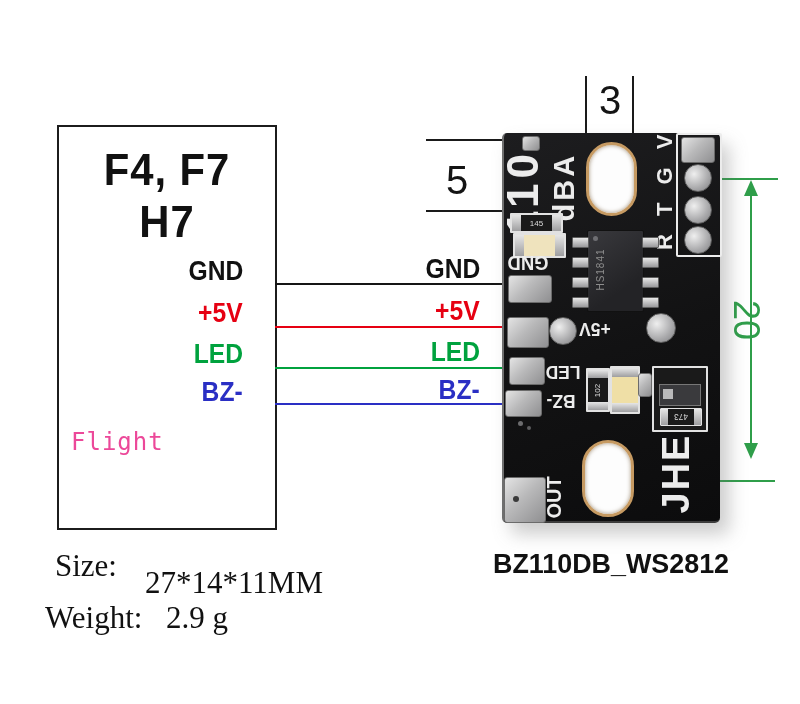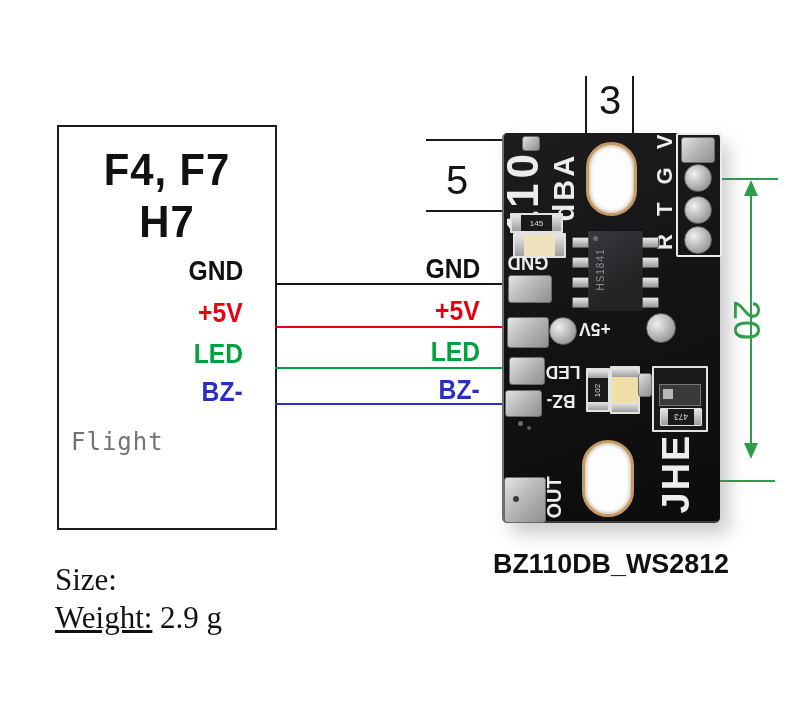--- a/index.html
+++ b/index.html
@@ -6,21 +6,21 @@
   #stage{position:relative;width:800px;height:704px;background:#fff;overflow:hidden;
          font-family:"Liberation Sans",sans-serif;}
   .abs{position:absolute;}
   
   .fc-box{left:57px;top:125px;width:216px;height:401px;border:2px solid #1c1c1c;background:#fff;}
   .fc-title{left:0;width:100%;text-align:center;font-weight:bold;font-size:44px;color:#111;
             letter-spacing:1px;transform:scaleX(0.95);}
   .pinlbl{font-weight:bold;font-size:28px;line-height:28px;text-align:right;
           transform:scaleX(0.88);transform-origin:100% 50%;white-space:nowrap;}
   .c-gnd{color:#111111;} .c-5v{color:#e60012;} .c-led{color:#00a23e;} .c-bz{color:#2a2fc4;}
-  .fc-cap{font-family:"DejaVu Sans Mono",monospace;font-size:24px;color:#737373;letter-spacing:1px;}
+  .fc-cap{font-family:"DejaVu Sans Mono",monospace;font-size:24px;color:#ec4899;letter-spacing:1px;}
   
   .wire{height:2px;}
   .w-gnd{background:#151515;} .w-5v{background:#e60012;} .w-led{background:#00a23e;} .w-bz{background:#2a2fc4;}
   
   .dimline{background:#1a1a1a;}
   .dimtxt{font-size:40px;color:#141414;}
   .g-line{background:#2f9e4a;}
   .g-txt{color:#2f9e4a;font-size:36px;text-align:center;}
   .arrow-up{width:0;height:0;border-left:7px solid transparent;border-right:7px solid transparent;
             border-bottom:16px solid #2f9e4a;}
@@ -178,17 +178,18 @@
     <div class="abs pad" style="left:0px;top:344px;width:40px;height:44px;">
       <div class="abs" style="left:8px;top:18px;width:6px;height:6px;border-radius:50%;background:#3a3a3a;"></div>
     </div>
     <div class="abs silk rotccw" style="left:24px;top:353px;width:52px;font-size:20px;">OUT</div>
 
     <div class="abs silk rotccw" style="left:126px;top:319px;width:92px;font-size:38px;letter-spacing:2px;">JHE</div>
   </div>
 
   <div class="abs model" style="left:493px;top:548px;">BZ110DB_WS2812</div>
 
-  <div class="abs serif" style="left:55px;top:562px;">Size:</div>
-  <div class="abs serif" style="left:55px;top:600px;text-decoration:underline;">Weight:</div>
-  <div class="abs serif" style="left:160px;top:600px;">2.9 g</div>
+  <div class="abs serif" style="left:55px;top:548px;">Size:</div>
+  <div class="abs serif" style="left:145px;top:565px;">27*14*11MM</div>
+  <div class="abs serif" style="left:45px;top:600px;">Weight:</div>
+  <div class="abs serif" style="left:166px;top:600px;">2.9 g</div>
 
 </div>
 
 </body></html>

